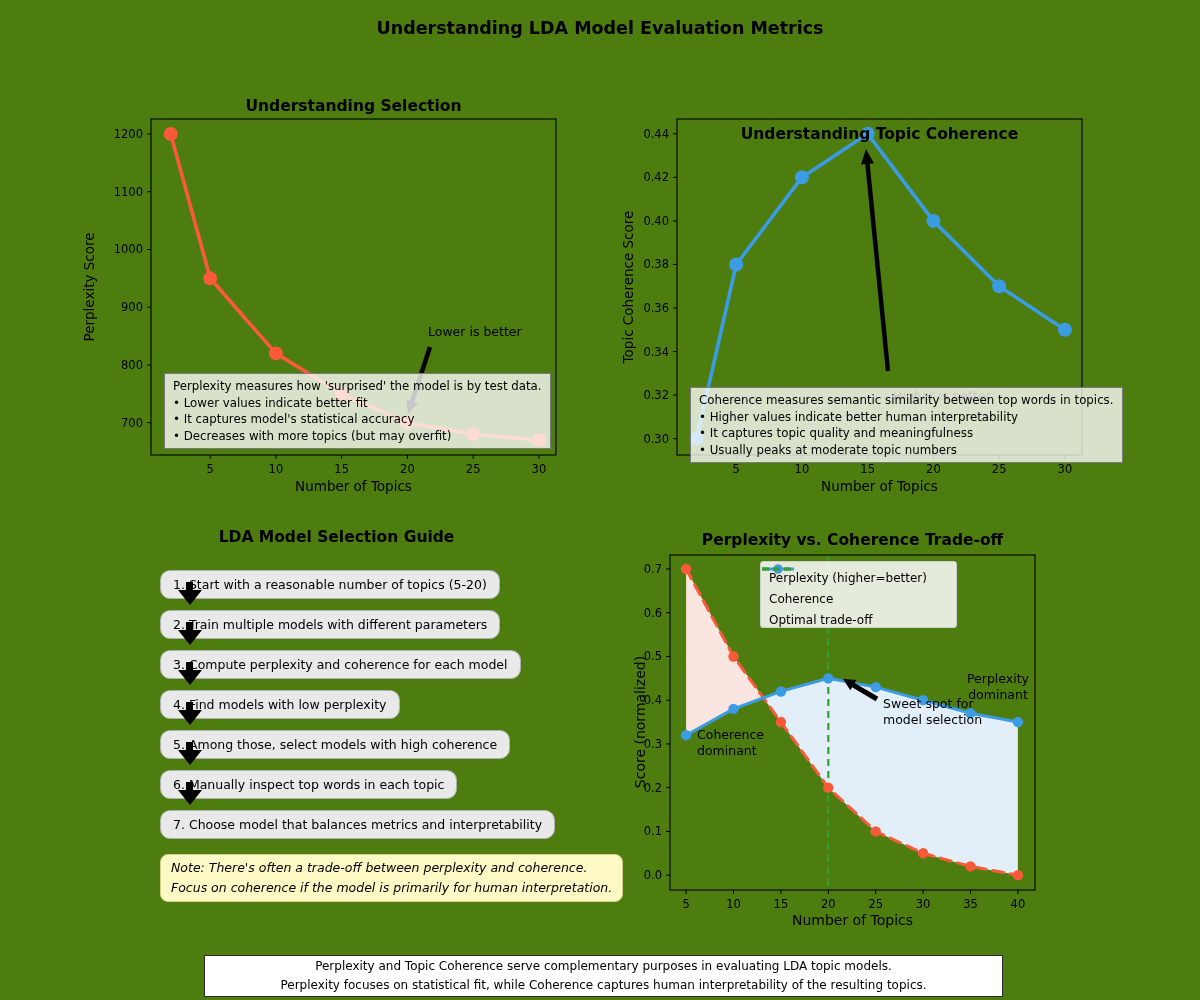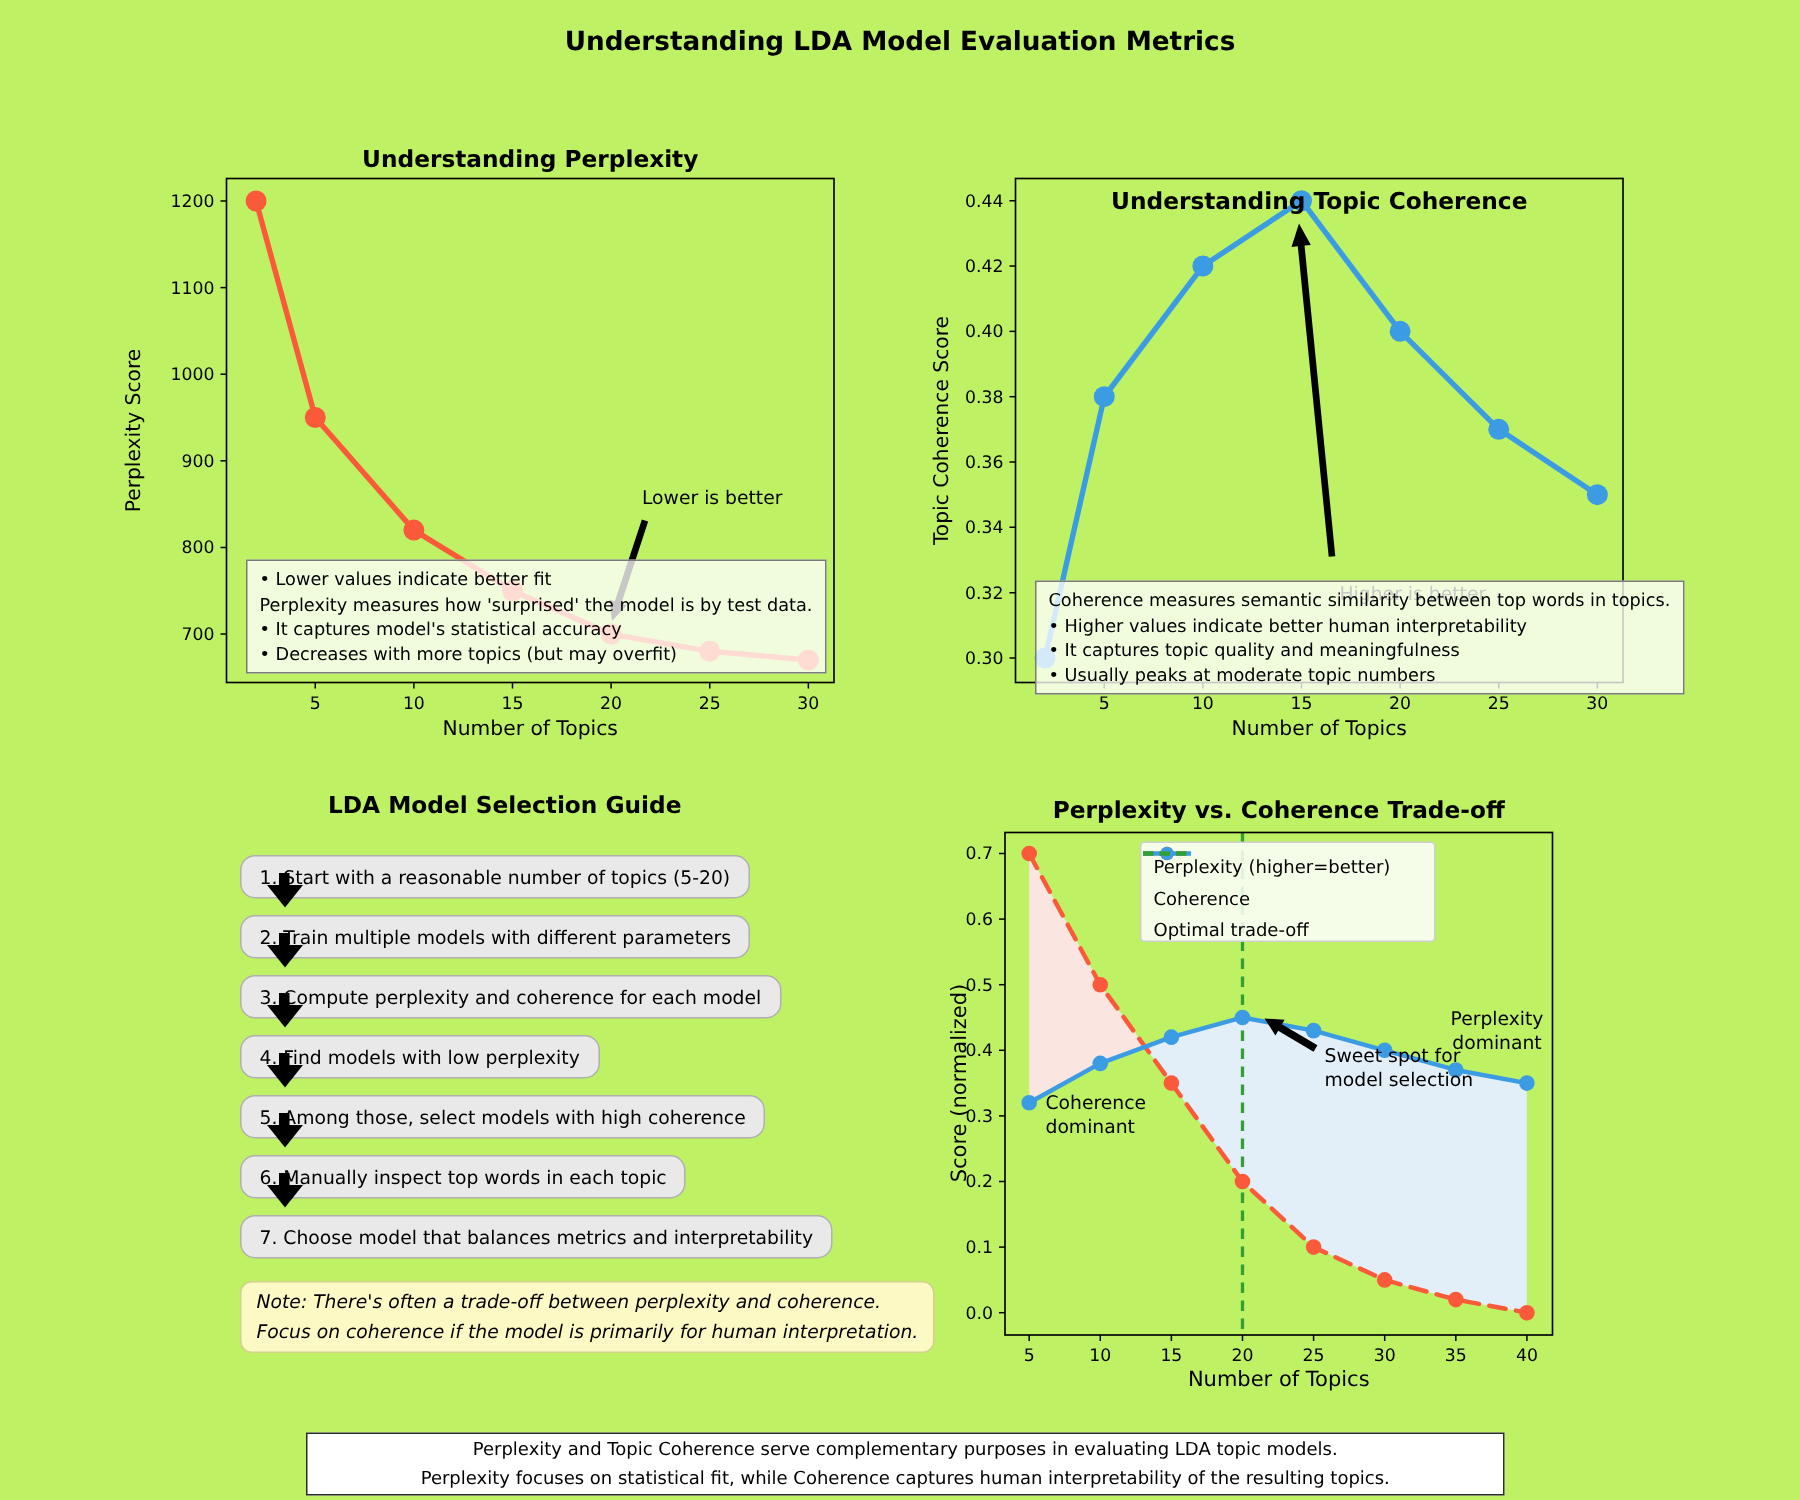--- a/index.html
+++ b/index.html
@@ -1,16 +1,16 @@
 <!DOCTYPE html>
 <html><head>
 <meta charset="utf-8">
 <style>
   html,body{margin:0;padding:0;background:#fff;}
-  #fig{position:relative;width:1200px;height:1000px;background:#bef264;
+  #fig{position:relative;width:1200px;height:1000px;background:#4d7c0f;
        font-family:"DejaVu Sans",sans-serif;color:#000;overflow:hidden;}
   .fig-title{position:absolute;top:18px;left:0;width:100%;text-align:center;
              font-weight:bold;font-size:17.5px;}
   .chart{position:absolute;}
   .chart svg{position:absolute;left:0;top:0;}
   svg text{font-family:"DejaVu Sans",sans-serif;fill:#000;}
   .subplot-title{position:absolute;font-weight:bold;font-size:15.5px;text-align:center;white-space:nowrap;}
   .xlabel{position:absolute;font-size:13.5px;text-align:center;white-space:nowrap;}
   .ylabel{position:absolute;font-size:13.5px;white-space:nowrap;
           transform:translate(-50%,-50%) rotate(-90deg);}
@@ -72,27 +72,27 @@
         <polyline points="110.7,39.0 150.2,183.3 215.9,258.4 281.7,298.8 347.4,327.7 413.2,339.2 478.9,345.0" fill="none" stroke="#fb5a3a" stroke-width="3.6" stroke-linejoin="round" stroke-linecap="round"></polyline>
         <circle cx="110.72402597402598" cy="39.01030927835052" r="7" fill="#fb5a3a"></circle>
         <circle cx="150.1720779220779" cy="183.340206185567" r="7" fill="#fb5a3a"></circle>
         <circle cx="215.91883116883116" cy="258.3917525773196" r="7" fill="#fb5a3a"></circle>
         <circle cx="281.66558441558436" cy="298.8041237113402" r="7" fill="#fb5a3a"></circle>
         <circle cx="347.4123376623376" cy="327.6701030927835" r="7" fill="#fb5a3a"></circle>
         <circle cx="413.1590909090909" cy="339.21649484536084" r="7" fill="#fb5a3a"></circle>
         <circle cx="478.90584415584414" cy="344.9896907216495" r="7" fill="#fb5a3a"></circle>
         <polygon points="367.9,251.3 349.9,305.9 346.4,304.8 348.0,319.0 357.8,308.5 354.2,307.4 372.1,252.7" fill="#000"></polygon>
       </svg>
-    <div class="subplot-title" style="left:91px;top:2px;width:405px;">Understanding Perplexity</div>
+    <div class="subplot-title" style="left:91px;top:2px;width:405px;">Understanding Selection</div>
     <div class="xlabel" style="left:91px;top:383px;width:405px;">Number of Topics</div>
     <div class="ylabel" style="left:29px;top:192px;">Perplexity Score</div>
     <div class="anno" style="left:368px;top:229px;">Lower is better</div>
     <div class="info-box" style="left:104px;top:278px;">
+      <div>Perplexity measures how 'surprised' the model is by test data.</div>
       <div>• Lower values indicate better fit</div>
-      <div>Perplexity measures how 'surprised' the model is by test data.</div>
       <div>• It captures model's statistical accuracy</div>
       <div>• Decreases with more topics (but may overfit)</div>
     </div>
   </div>
 
   <div class="chart" id="c-tr" style="left:600px;top:95px;width:600px;height:410px;">
     <svg id="svg-tr" width="600" height="410">
         <rect x="77" y="24" width="405" height="336" fill="none" stroke="#000" stroke-width="1.1"></rect>
         <line x1="136.1720779220779" y1="360" x2="136.1720779220779" y2="364" stroke="#000" stroke-width="1"></line>
         <text x="136.1720779220779" y="377.5" text-anchor="middle" font-size="11.5">5</text>

